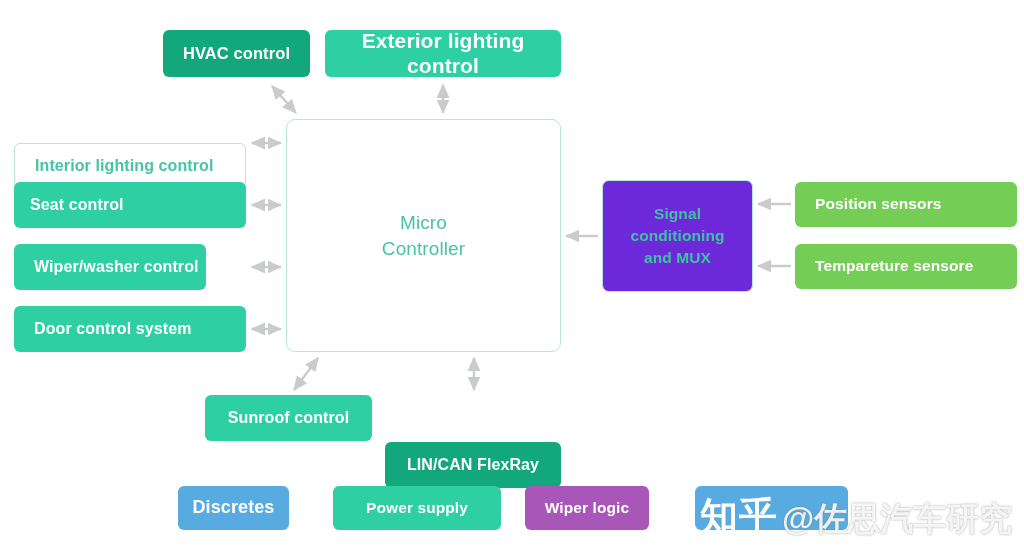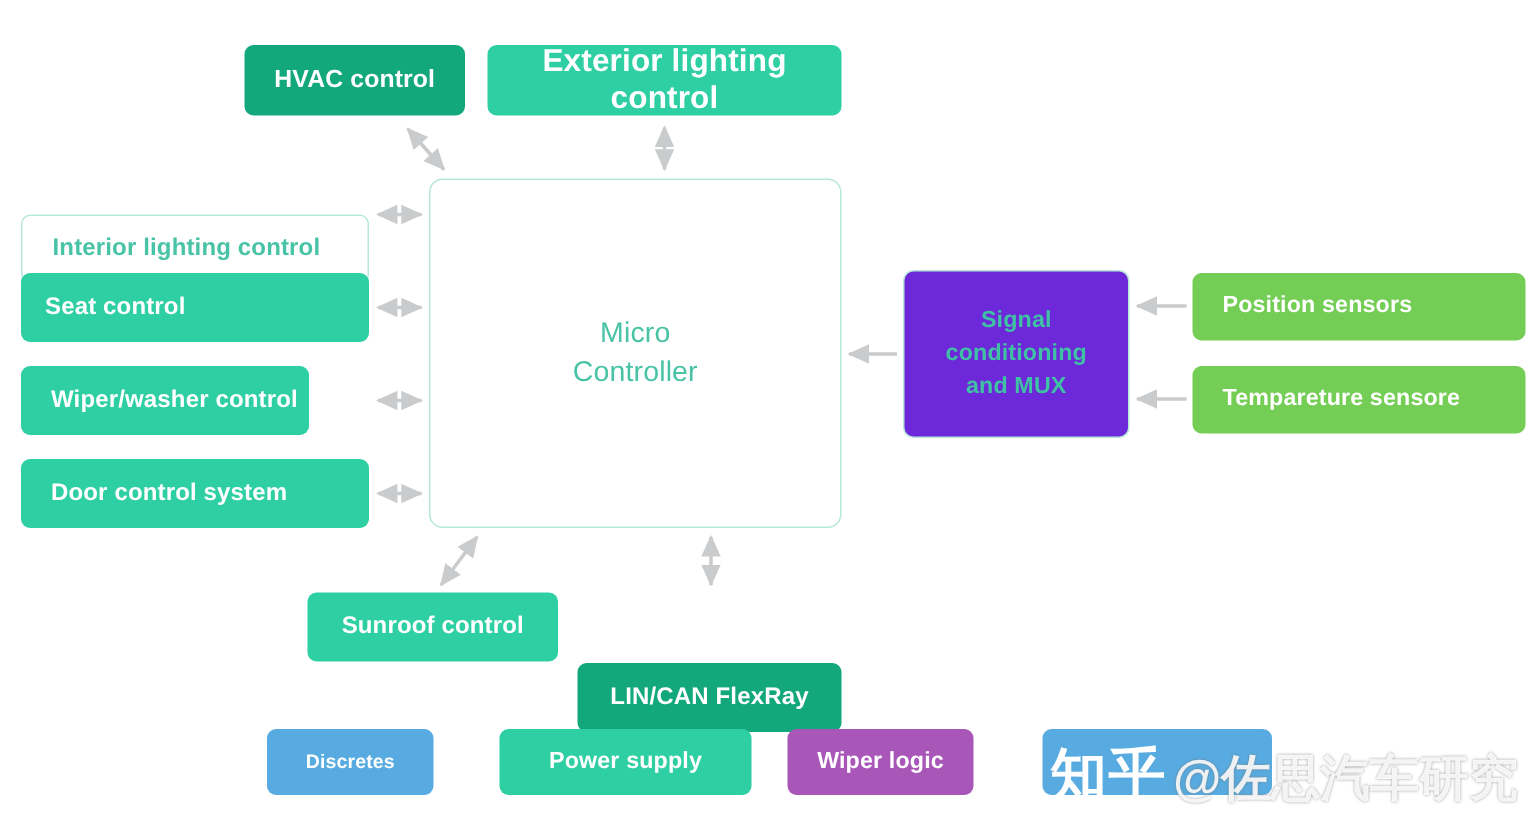--- a/index.html
+++ b/index.html
@@ -68,21 +68,21 @@
     background: #6d28d9; color: #3fc2a4;
     border: 1.6px solid #b6e7da; border-radius: 7px;
     font-size: 15.5px; font-weight: bold;
     flex-direction: column; justify-content: center;
     line-height: 1.42;
   }
   #node-position       { left: 795px; top: 182px; width: 222px; height: 45px;  font-size: 15.5px; }
   #node-temp           { left: 795px; top: 244px; width: 222px; height: 45px;  font-size: 15.5px; }
   #node-sunroof        { left: 205px; top: 395px; width: 167px; height: 46px;  font-size: 16px; }
   #node-lincan         { left: 385px; top: 395px; width: 176px; height: 46px;  font-size: 16px; margin-top: 47px; }
-  #node-discretes      { left: 178px; top: 486px; width: 111px; height: 44px;  font-size: 13px; }
+  #node-discretes      { left: 178px; top: 486px; width: 111px; height: 44px;  font-size: 18px; }
   #node-power          { left: 333px; top: 486px; width: 168px; height: 44px;  font-size: 15.5px; }
   #node-glue           { left: 525px; top: 486px; width: 124px; height: 44px;  font-size: 15.5px; }
   #node-obscured       { left: 695px; top: 486px; width: 153px; height: 44px;  font-size: 15.5px; }
 
   #connectors {
     position: absolute;
     left: 0; top: 0;
     width: 1024px; height: 552px;
     z-index: 1;
     pointer-events: none;

